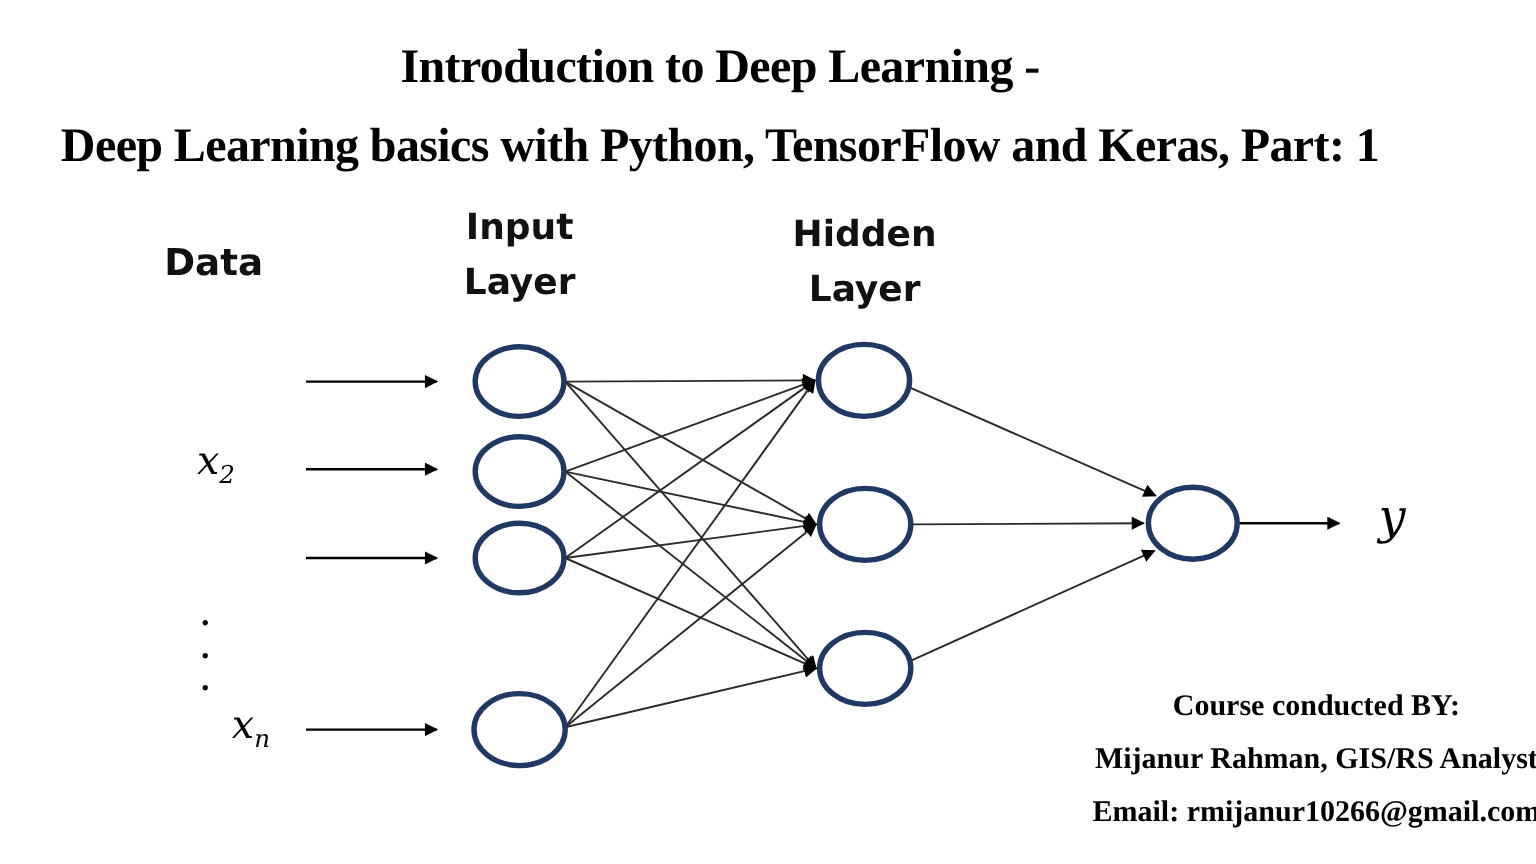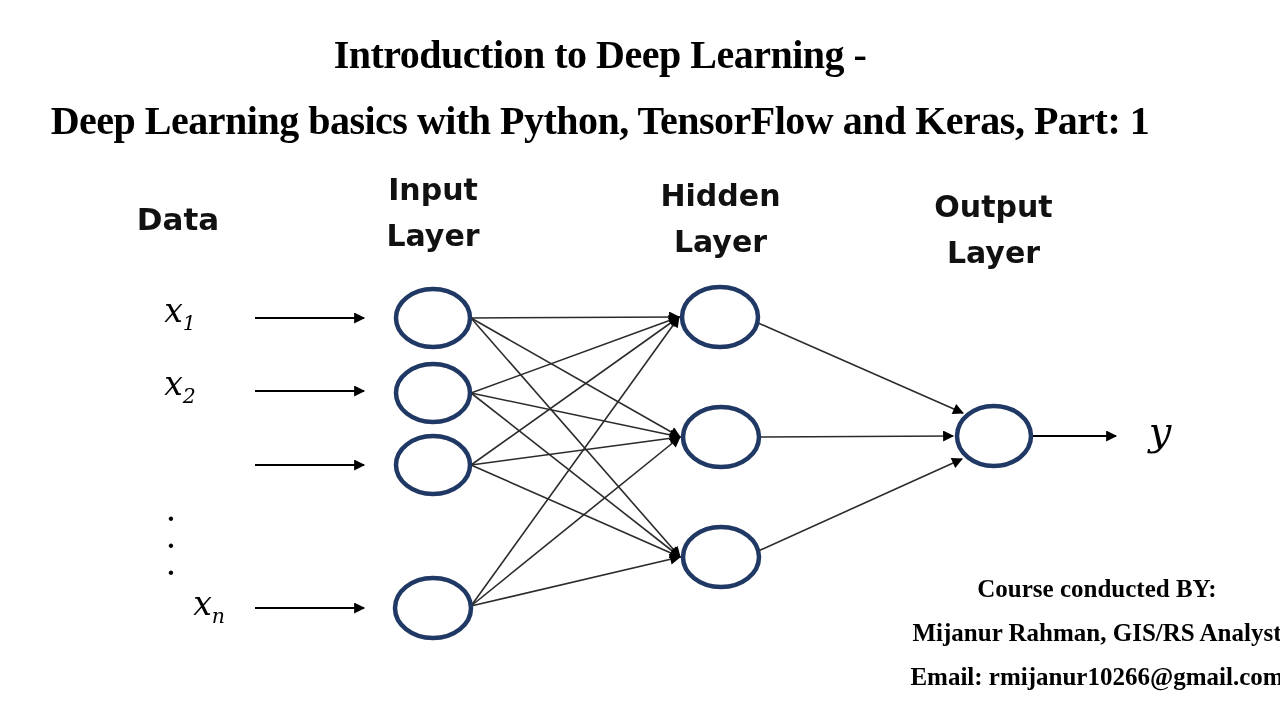--- a/index.html
+++ b/index.html
@@ -96,23 +96,21 @@
 
     <ellipse class="node" cx="994" cy="436" rx="37" ry="30"></ellipse>
   </svg>
 
   <div class="title" id="title-line-1">Introduction to Deep Learning -</div>
   <div class="title" id="title-line-2">Deep Learning basics with Python, TensorFlow and Keras, Part: 1</div>
 
   <div class="col-label" id="input-layer-label">Input Layer</div>
   <div class="col-label" id="data-label">Data</div>
   <div class="col-label" id="hidden-layer-label">Hidden Layer</div>
-  <div class="col-label" id="output-layer-label">Output Layer</div>
 
-  <div class="var-label" id="x1-label"><span>x</span><sub>1</sub></div>
   <div class="var-label" id="x2-label"><span>x</span><sub>2</sub></div>
   <div class="var-label" id="xn-label"><span>x</span><sub>n</sub></div>
 
   <div id="dots">
     <div>.</div>
     <div>.</div>
     <div>.</div>
   </div>
 
   <div class="var-label" id="y-label">y</div>

